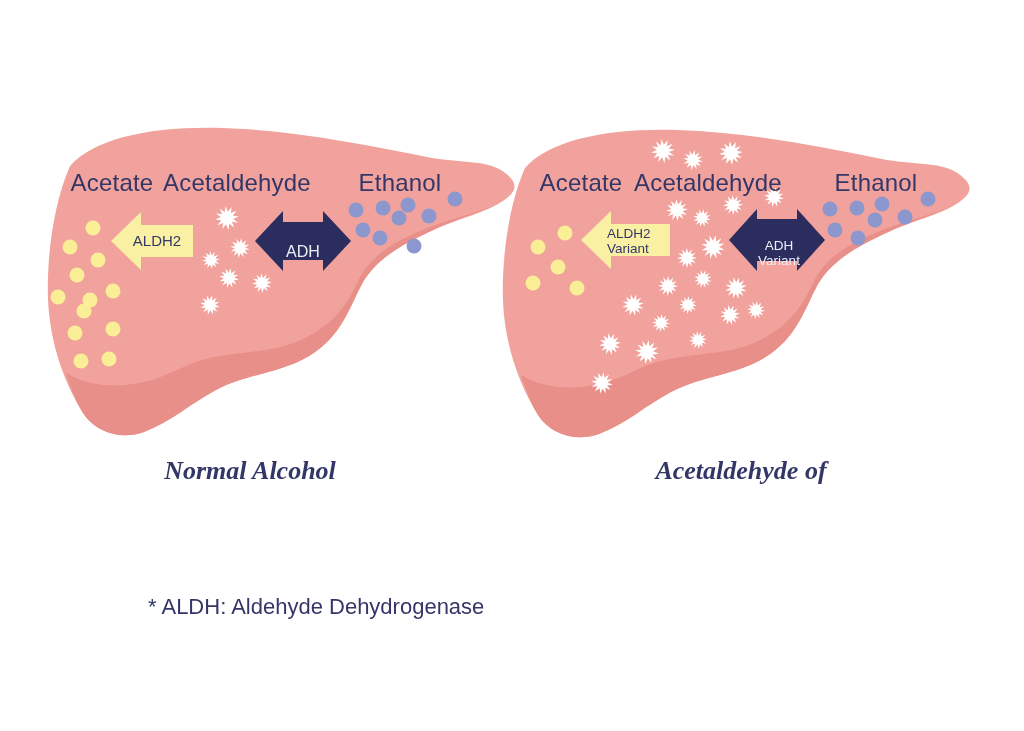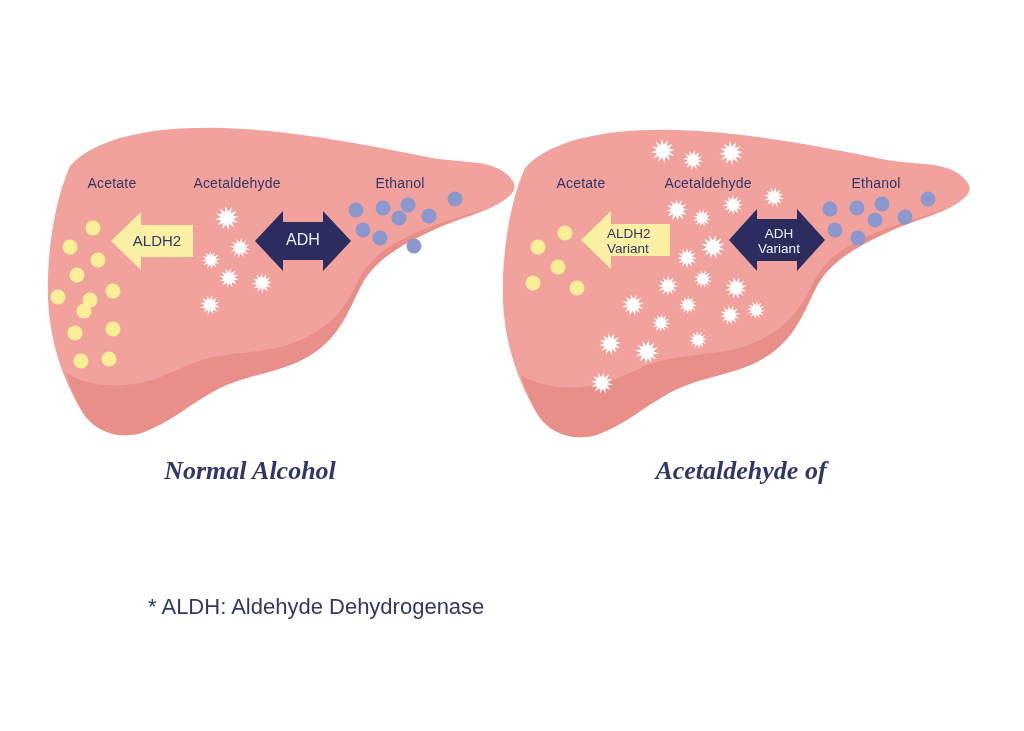--- a/index.html
+++ b/index.html
@@ -23,31 +23,31 @@
     font-family:"Liberation Sans", sans-serif;
   }
   .stage svg{position:absolute;left:0;top:0;}
   .liver-body{fill:var(--liver);}
   .liver-lobe{fill:var(--liver-shade);}
   .arrow-yellow{fill:var(--arrow-yellow);}
   .arrow-navy{fill:var(--arrow-navy);}
   .overlay{position:absolute;white-space:nowrap;}
   .mol-label{
     transform:translate(-50%,-50%);
-    font-size:14px;
+    font-size:24px;
     color:var(--text-navy);
     letter-spacing:0.2px;
   }
   .enzyme-label{
     transform:translate(-50%,-50%);
     color:var(--text-navy);
     text-align:center;
   }
   .enzyme-label.single{font-size:15px;}
-  .enzyme-label.on-navy{color:var(--arrow-text-on-navy);font-size:16px;}
+  .enzyme-label.on-navy{color:var(--arrow-text-on-navy);font-size:16px;margin-top:12px;}
   .enzyme-label.two-line{font-size:13.5px;line-height:15px;}
   .enzyme-label.two-line.on-navy{font-size:13.5px;}
   .enzyme-label.left-align{
     transform:translateY(-50%);
     text-align:left;
   }
   .caption{
     transform:translateX(-50%);
     text-align:center;
     font-family:"Liberation Serif", serif;

